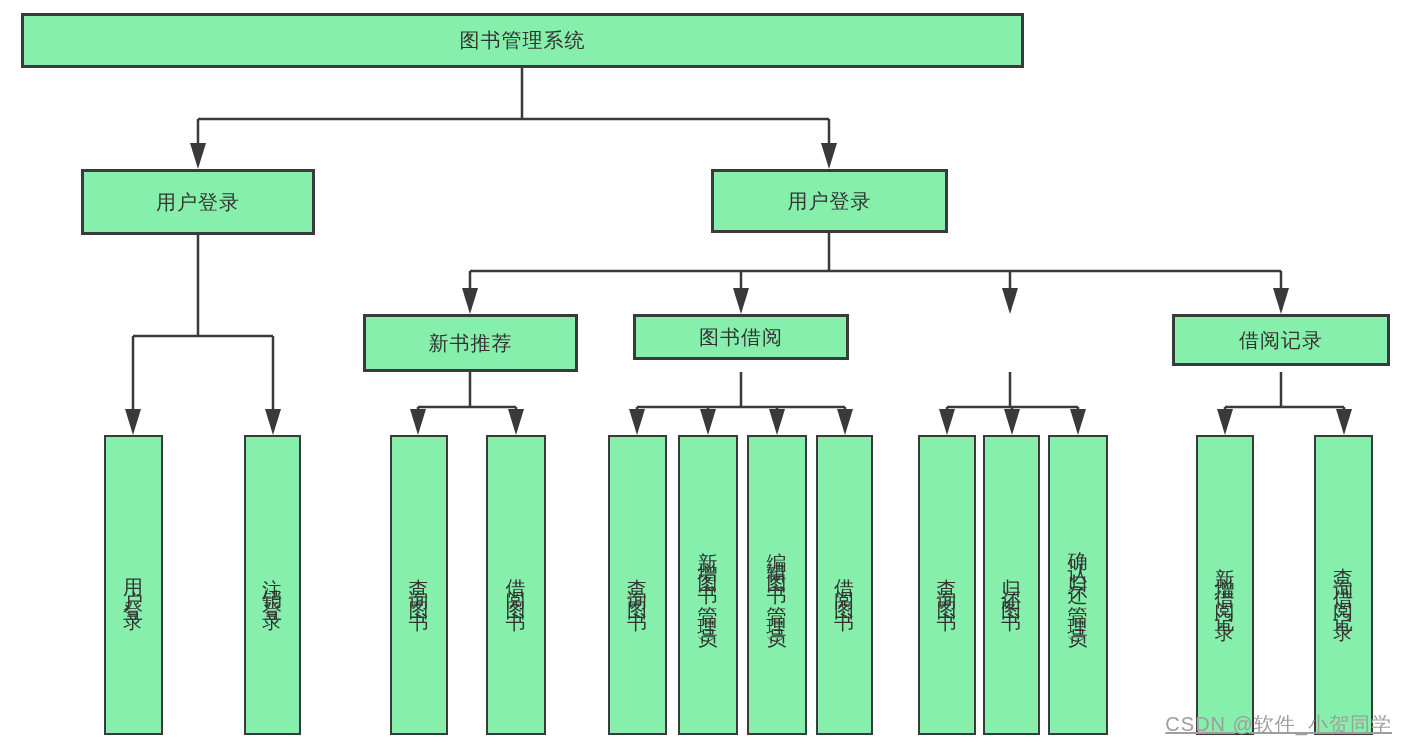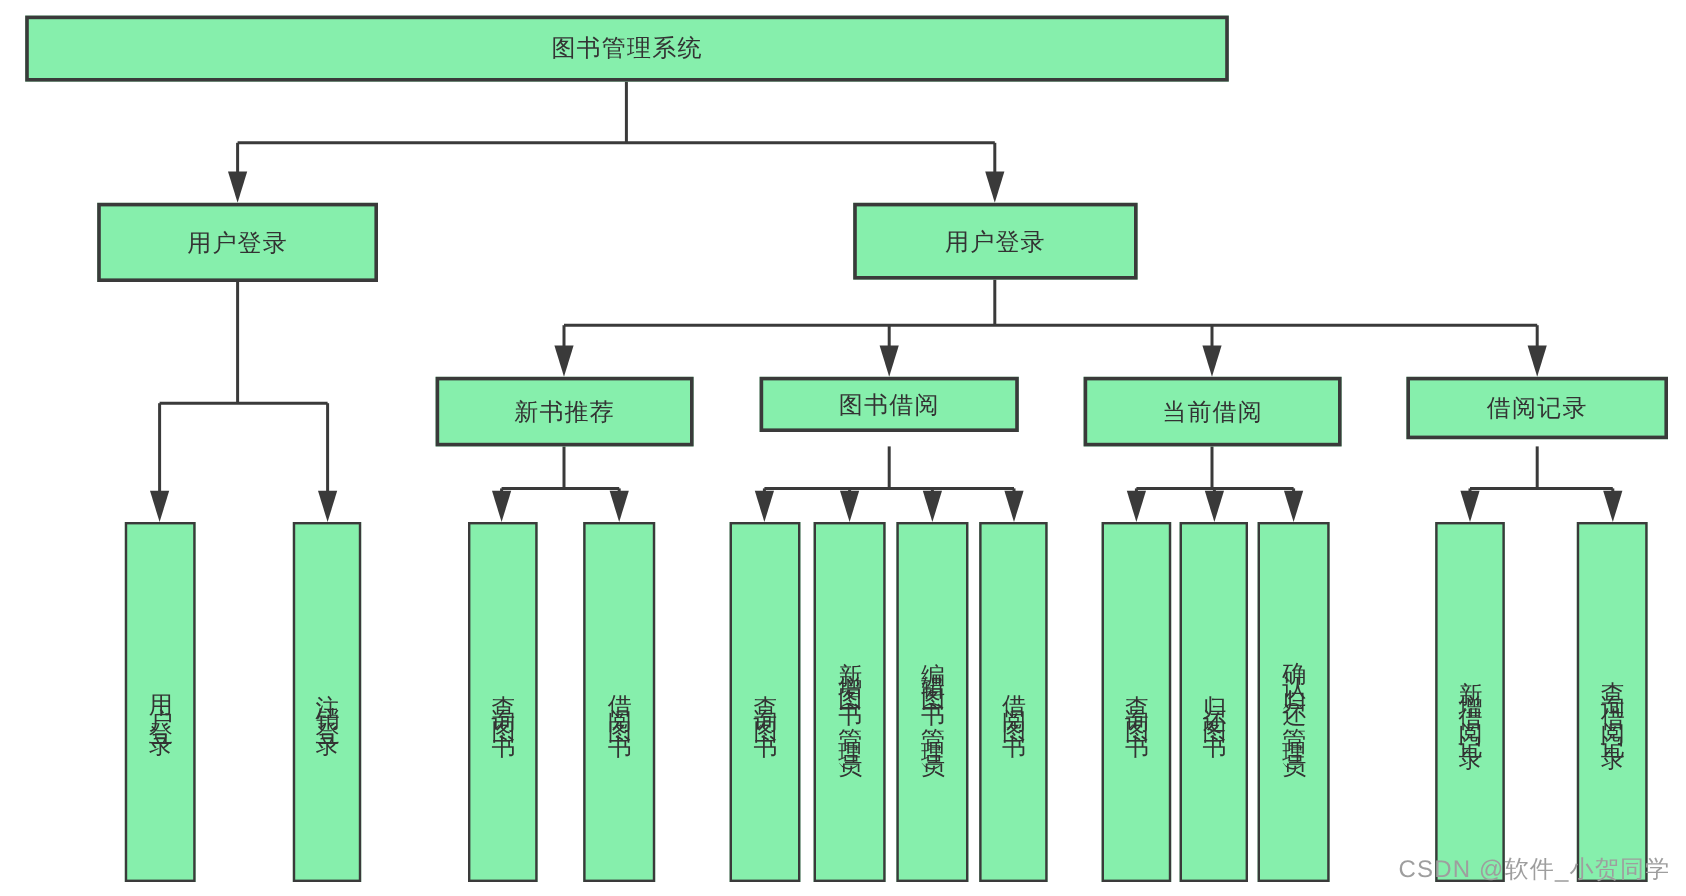--- a/index.html
+++ b/index.html
@@ -35,21 +35,21 @@
   #l-b2{left:678px; top:435px;width:60px;height:300px;}
   #l-b3{left:747px; top:435px;width:60px;height:300px;}
   #l-b4{left:816px; top:435px;width:57px;height:300px;}
   #l-c1{left:918px; top:435px;width:58px;height:300px;}
   #l-c2{left:983px; top:435px;width:57px;height:300px;}
   #l-c3{left:1048px;top:435px;width:60px;height:300px;}
   #l-r1{left:1196px;top:435px;width:58px;height:300px;}
   #l-r2{left:1314px;top:435px;width:59px;height:300px;}
   .watermark{
     position:absolute;right:13px;bottom:9px;
-    color:#9e9e9e;font-size:20px;letter-spacing:1px;
+    color:#9e9e9e;font-size:20px;letter-spacing:1px;text-decoration:underline;
   }
 </style>
 </head>
 <body>
 
 <div class="canvas">
   <svg id="connectors" width="1405" height="747">
       <line x1="522" y1="68" x2="522" y2="119" stroke="#3a3a3a" stroke-width="2.5"></line>
       <line x1="198" y1="119" x2="829" y2="119" stroke="#3a3a3a" stroke-width="2.5"></line>
       <line x1="198" y1="235" x2="198" y2="336" stroke="#3a3a3a" stroke-width="2.5"></line>
@@ -114,23 +114,20 @@
   <div class="node" id="n-book">
     <span>用户登录</span>
   </div>
 
   <div class="node" id="m-new">
     <span>新书推荐</span>
   </div>
   <div class="node" id="m-borrow">
     <span>图书借阅</span>
   </div>
-  <div class="node" id="m-current">
-    <span>当前借阅</span>
-  </div>
   <div class="node" id="m-records">
     <span>借阅记录</span>
   </div>
 
   <div class="node leaf" id="l-u1">
     <span>用户登录</span>
   </div>
   <div class="node leaf" id="l-u2">
     <span>注销登录</span>
   </div>

